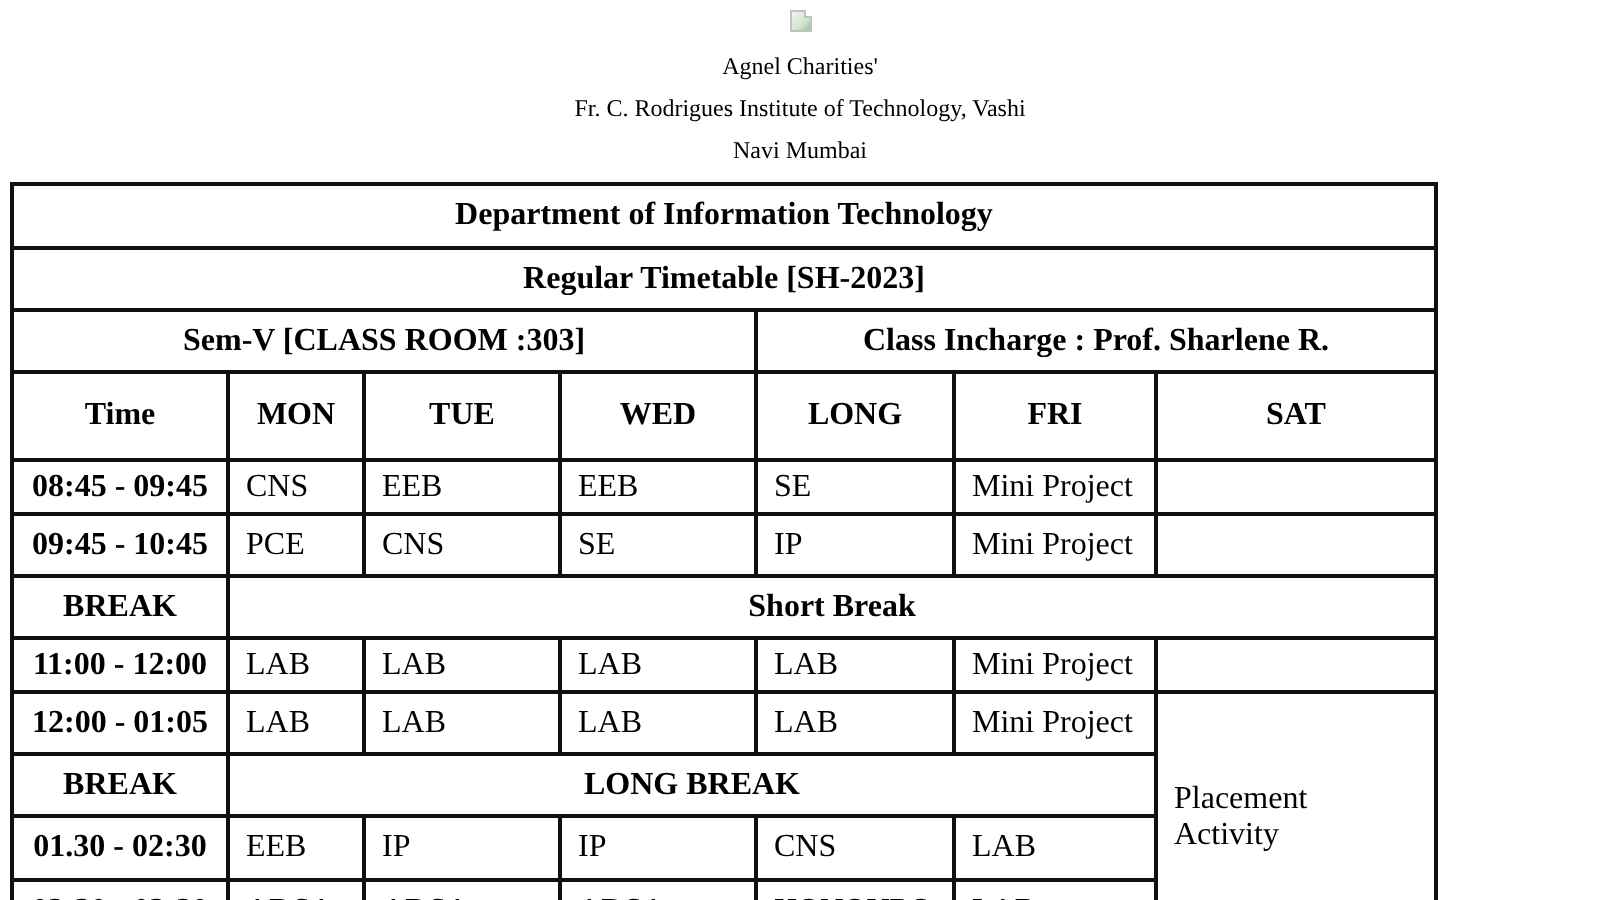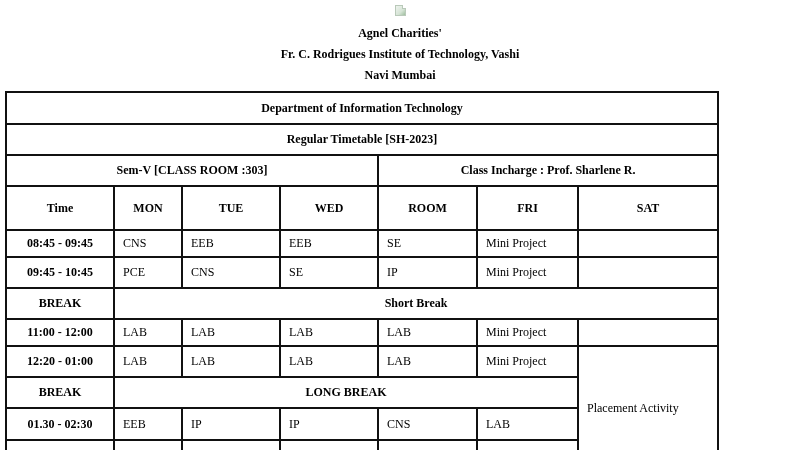--- a/index.html
+++ b/index.html
@@ -39,36 +39,36 @@
       background: #fff;
       border-left: 1px solid #b9c9b9;
       border-bottom: 1px solid #b9c9b9;
       box-sizing: border-box;
     }
     .hline {
       position: absolute;
       left: 0;
       width: 800px;
       text-align: center;
-      font-weight: bold;
+      font-weight: normal;
       font-size: 12px;
     }
     table.tt {
       position: absolute;
       left: 5px;
       top: 91px;
       border-collapse: collapse;
       width: 712px;
       table-layout: fixed;
     }
     table.tt td {
       border: 2px solid #111;
       height: 27px;
       padding: 0 8px;
-      font-size: 12px;
+      font-size: 16px;
       vertical-align: middle;
       box-sizing: border-box;
     }
     .c { text-align: center; }
     .b { font-weight: bold; }
     .l { text-align: left; margin-top: 40px; }
   </style>
 </head>
 <body>
 
@@ -98,21 +98,21 @@
   </tr>
   <tr style="height:31px">
     <td colspan="4" class="c b">Sem-V [CLASS ROOM :303]</td>
     <td colspan="3" class="c b">Class Incharge : Prof. Sharlene R.</td>
   </tr>
   <tr style="height:44px">
     <td class="c b">Time</td>
     <td class="c b">MON</td>
     <td class="c b">TUE</td>
     <td class="c b">WED</td>
-    <td class="c b">ROOM</td>
+    <td class="c b">LONG</td>
     <td class="c b">FRI</td>
     <td class="c b">SAT</td>
   </tr>
   <tr style="height:21px">
     <td class="c b">08:45 - 09:45</td>
     <td class="l">CNS</td>
     <td class="l">EEB</td>
     <td class="l">EEB</td>
     <td class="l">SE</td>
     <td class="l">Mini Project</td>
@@ -134,21 +134,21 @@
   <tr style="height:17px">
     <td class="c b">11:00 - 12:00</td>
     <td class="l">LAB</td>
     <td class="l">LAB</td>
     <td class="l">LAB</td>
     <td class="l">LAB</td>
     <td class="l">Mini Project</td>
     <td class="l"></td>
   </tr>
   <tr style="height:31px">
-    <td class="c b">12:20 - 01:00</td>
+    <td class="c b">12:00 - 01:05</td>
     <td class="l">LAB</td>
     <td class="l">LAB</td>
     <td class="l">LAB</td>
     <td class="l">LAB</td>
     <td class="l">Mini Project</td>
     <td rowspan="4" class="l">Placement Activity</td>
   </tr>
   <tr style="height:31px">
     <td class="c b">BREAK</td>
     <td colspan="5" class="c b">LONG BREAK</td>

